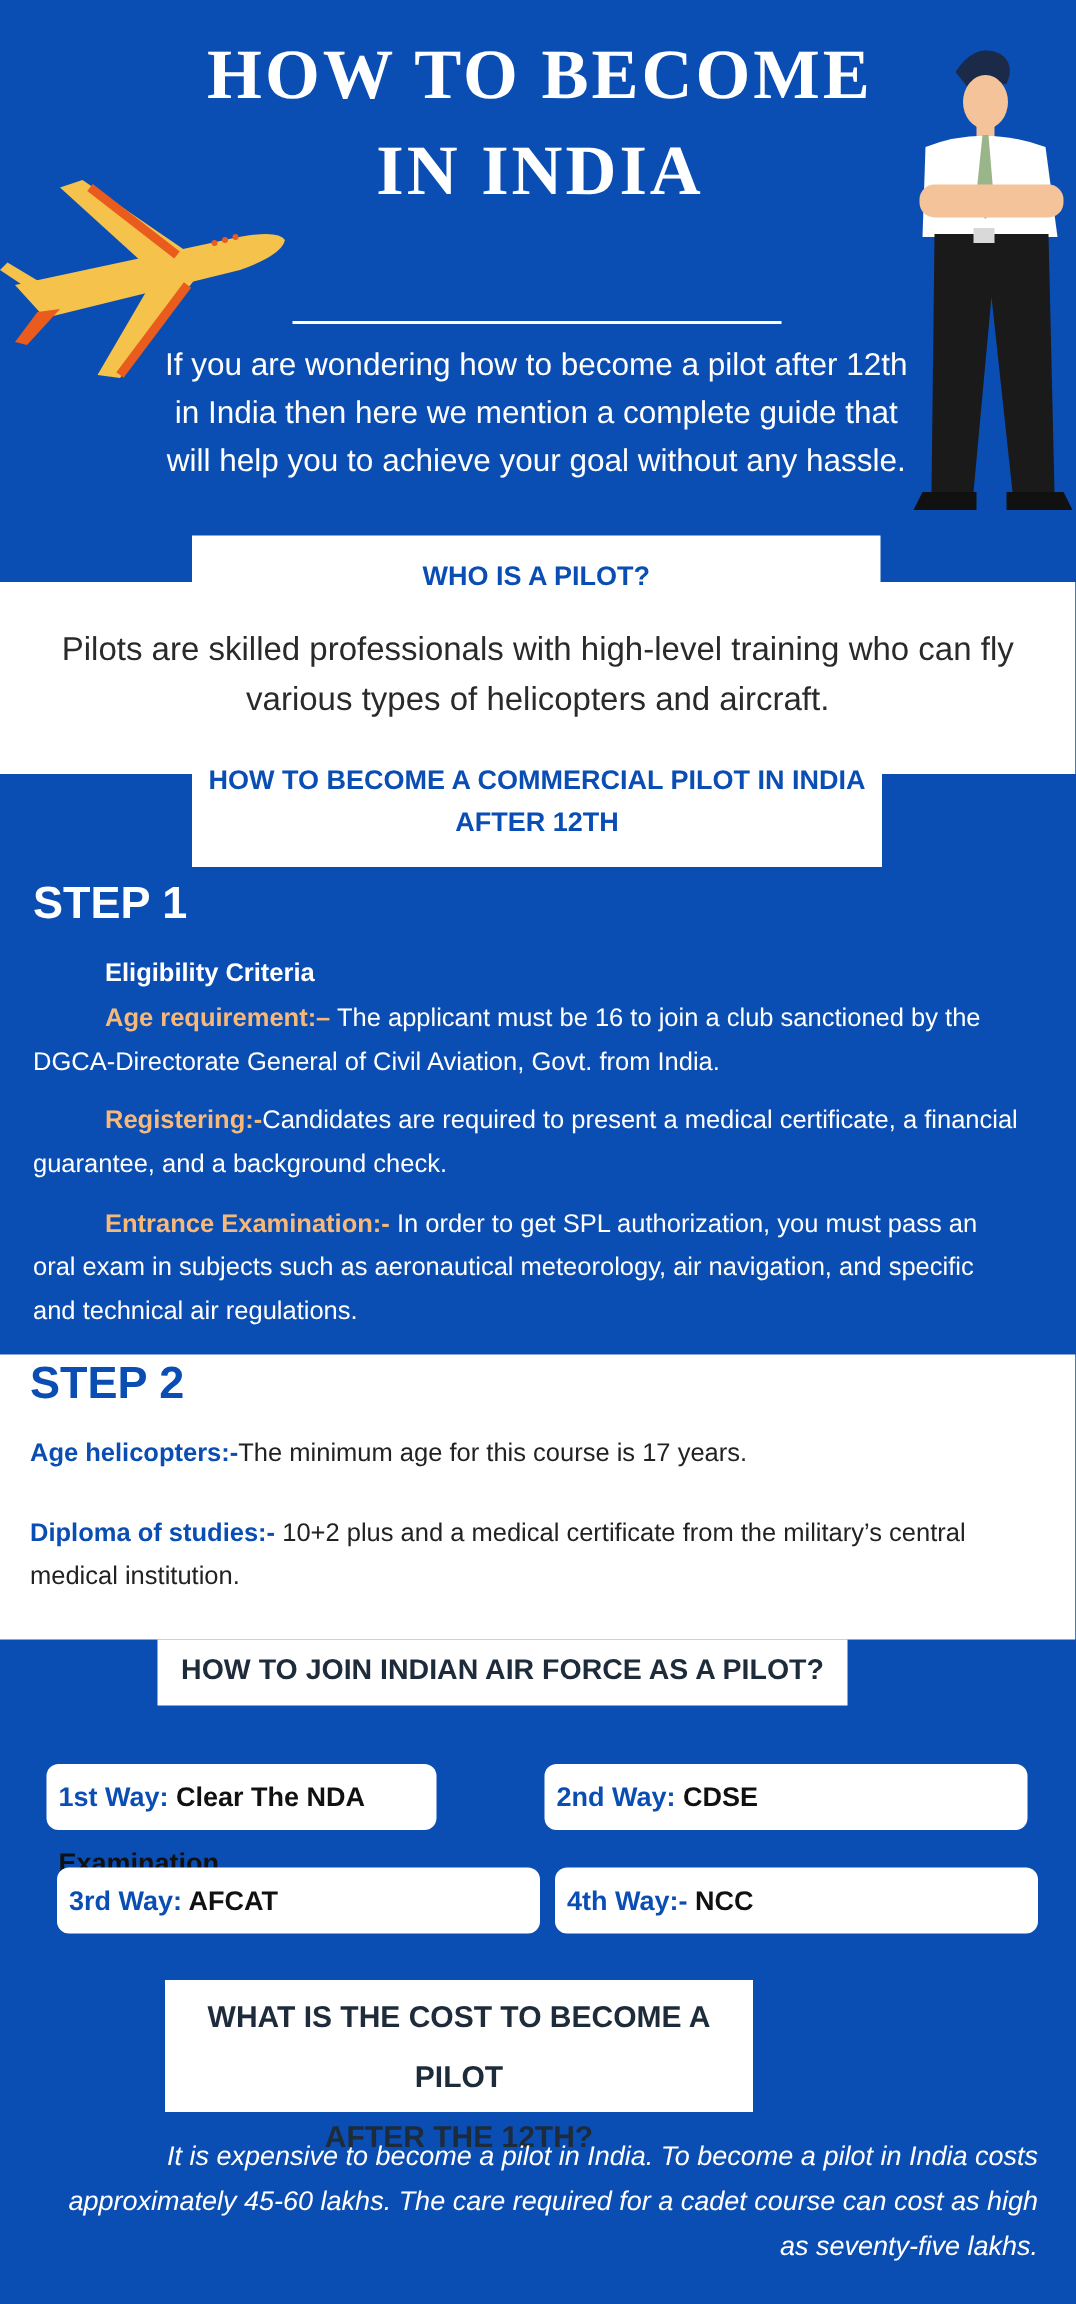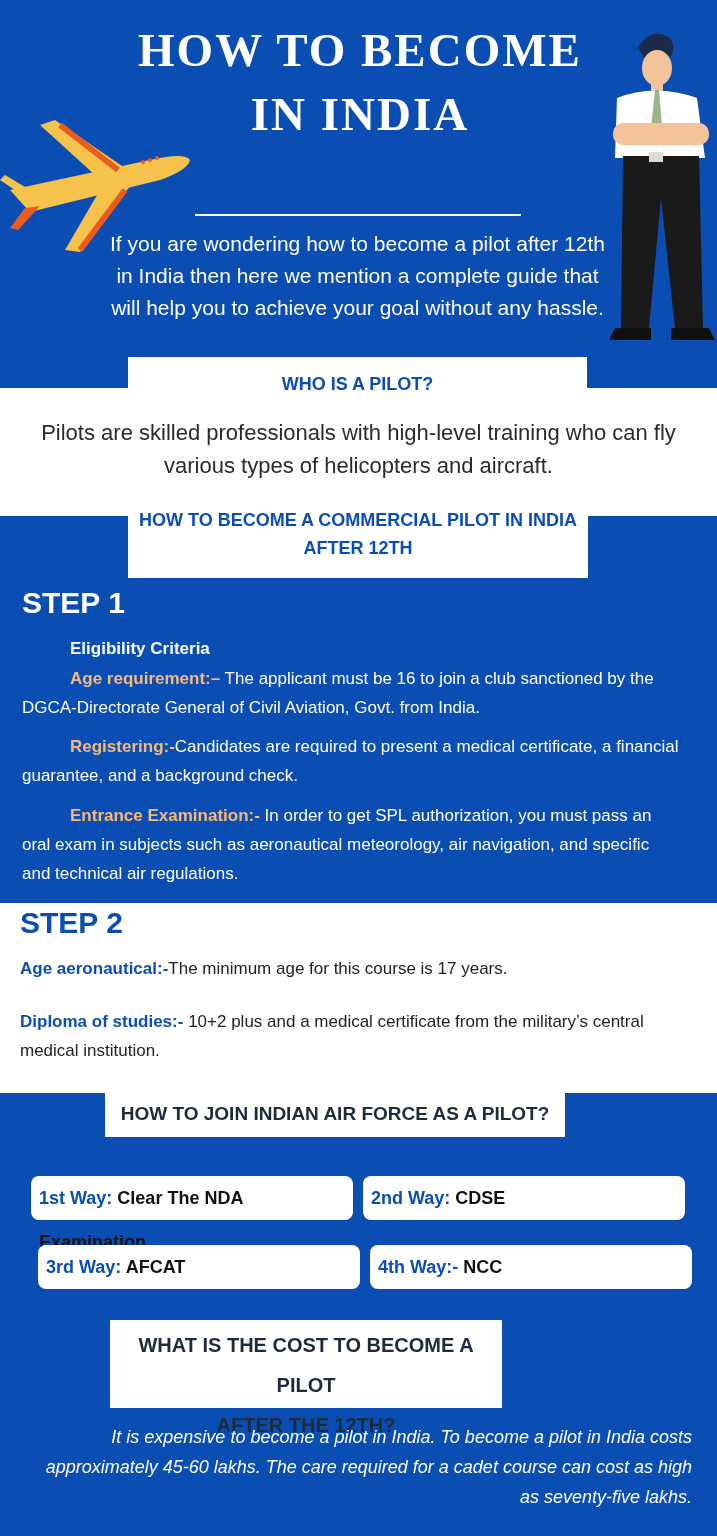--- a/index.html
+++ b/index.html
@@ -89,29 +89,29 @@
 <div class="abs s1-text" style="top:732px">
   <span class="orange">Registering:-</span><span>Candidates are required to present a medical certificate, a financial guarantee, and a background check.</span>
 </div>
 <div class="abs s1-text" style="top:801px; width:640px">
   <span class="orange">Entrance Examination:-</span><span> In order to get SPL authorization, you must pass an oral exam in subjects such as aeronautical meteorology, air navigation, and specific and technical air regulations.</span>
 </div>
 
 <div class="abs white2"></div>
 <div class="abs step2-title">STEP 2</div>
 <div class="abs s2-text" style="top:954px">
-  <span class="blue-b">Age aeronautical:-</span><span>The minimum age for this course is 17 years.</span>
+  <span class="blue-b">Age helicopters:-</span><span>The minimum age for this course is 17 years.</span>
 </div>
 <div class="abs s2-text" style="top:1007px">
   <span class="blue-b">Diploma of studies:-</span><span> 10+2 plus and a medical certificate from the military’s central medical institution.</span>
 </div>
 
 <div class="abs label-box q3">HOW TO JOIN INDIAN AIR FORCE AS A PILOT?</div>
 
-<div class="abs way" style="left:31px;top:1176px;width:322px">
+<div class="abs way" style="left:31px;top:1176px;width:260px">
   <span class="w-label">1st Way:</span><span> Clear The NDA Examination</span>
 </div>
 <div class="abs way" style="left:363px;top:1176px;width:322px">
   <span class="w-label">2nd Way:</span><span> CDSE</span>
 </div>
 <div class="abs way" style="left:38px;top:1245px;width:322px">
   <span class="w-label">3rd Way:</span><span> AFCAT</span>
 </div>
 <div class="abs way" style="left:370px;top:1245px;width:322px">
   <span class="w-label">4th Way:-</span><span> NCC</span>

